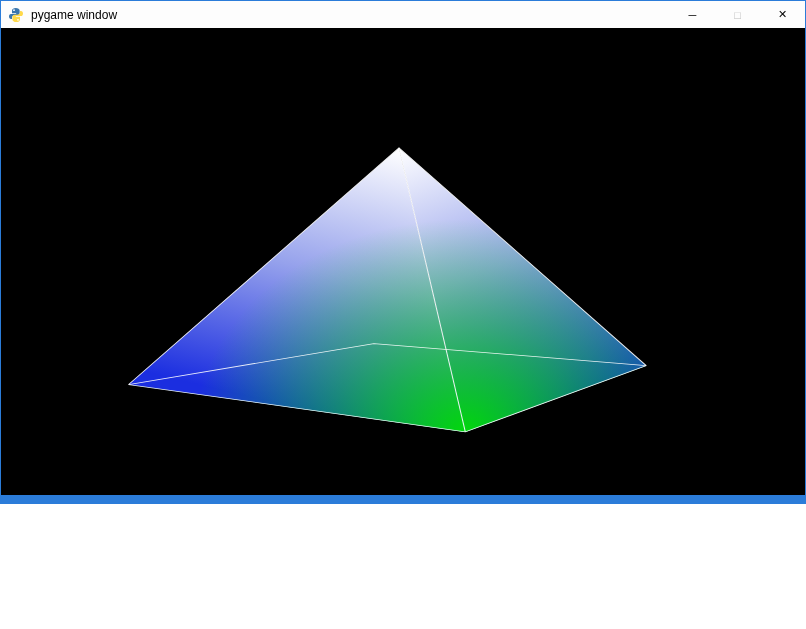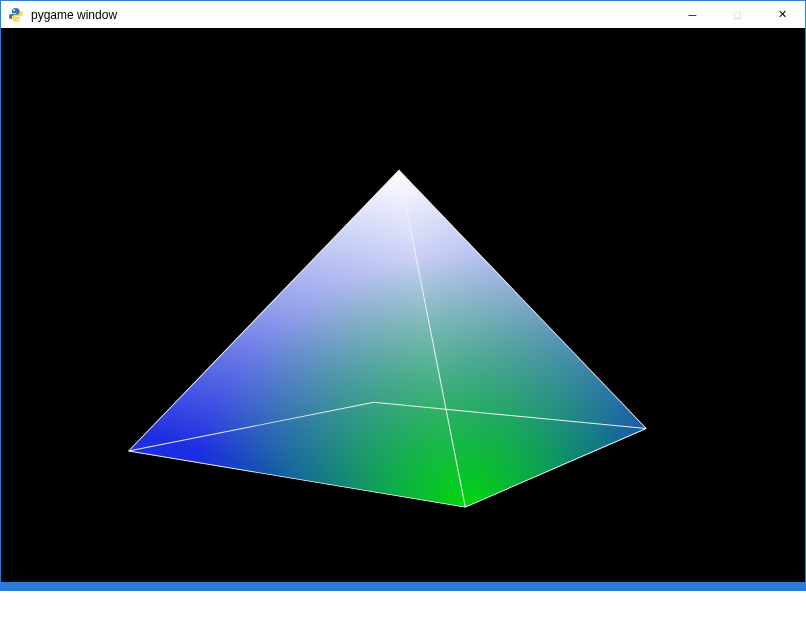--- a/index.html
+++ b/index.html
@@ -3,21 +3,21 @@
 <meta charset="utf-8">
 <style>
   * { margin: 0; padding: 0; box-sizing: border-box; }
   html, body {
     width: 806px; height: 629px;
     font-family: "Liberation Sans", sans-serif;
     overflow: hidden;
     background: #ffffff;
   }
   .window {
-    width: 806px; height: 591px;
+    width: 806px; height: 504px;
     border: 1px solid #2b7cd9;
     border-bottom: 9px solid #2b7cd9;
     display: flex; flex-direction: column;
     background: #404040;
   }
   .titlebar {
     flex: 0 0 27px;
     height: 27px;
     background: #fdfdfd;
     display: flex;

